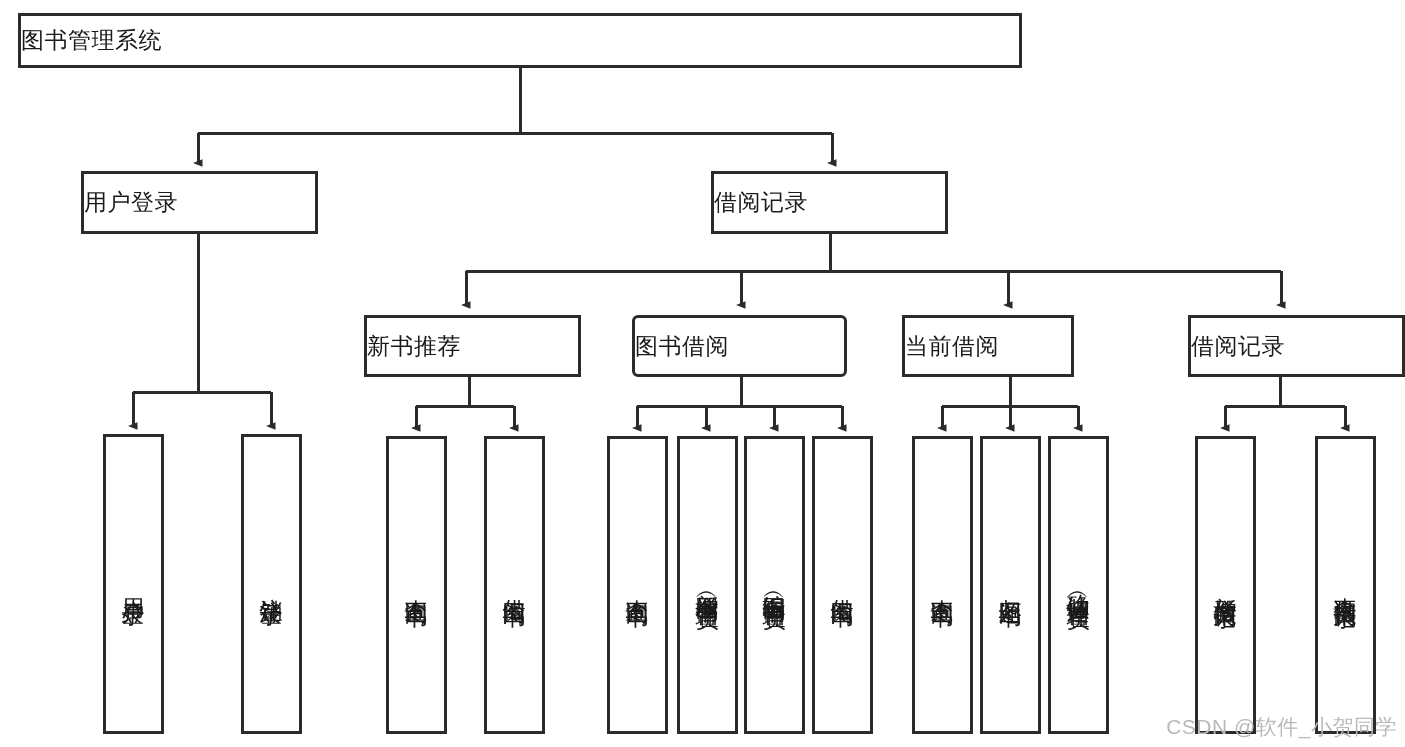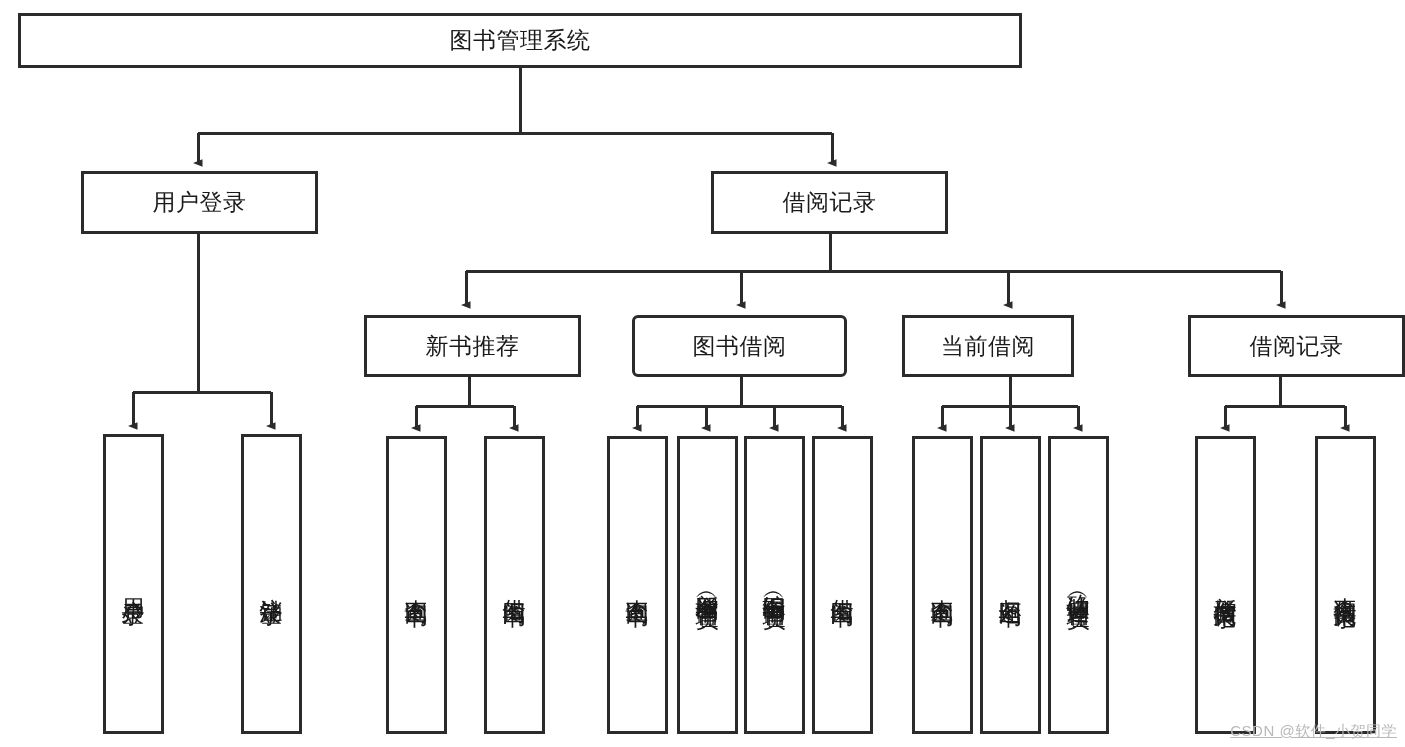--- a/index.html
+++ b/index.html
@@ -24,21 +24,21 @@
     pointer-events: none;
   }
   .node {
     position: absolute;
     box-sizing: border-box;
     border: 3px solid #2b2b2b;
     background: #ffffff;
     color: #1a1a1a;
     display: flex;
     align-items: center;
-    justify-content: center;
+    justify-content: flex-start;
     text-align: center;
   }
   .node.h {
     font-size: 23px;
     letter-spacing: 0.5px;
     line-height: 1.15;
   }
   .node.v {
     writing-mode: vertical-rl;
     text-orientation: upright;
@@ -52,25 +52,24 @@
   .node.v .vtext {
     writing-mode: vertical-rl;
     text-orientation: upright;
     display: block;
     line-height: 1.05;
   }
   .watermark {
     position: absolute;
     right: 8px;
     bottom: 6px;
-    font-size: 15px;
+    font-size: 21px;
     color: #b9b9b9;
     white-space: nowrap;
     letter-spacing: 0.5px;
-    text-decoration: underline;
   }
 </style>
 </head>
 <body>
 
 <div id="canvas">
 
   <svg class="links" viewBox="0 0 1405 747">
     <defs>
       <marker id="arrow" markerWidth="10" markerHeight="10" refX="4.2" refY="5" orient="auto" markerUnits="userSpaceOnUse">

